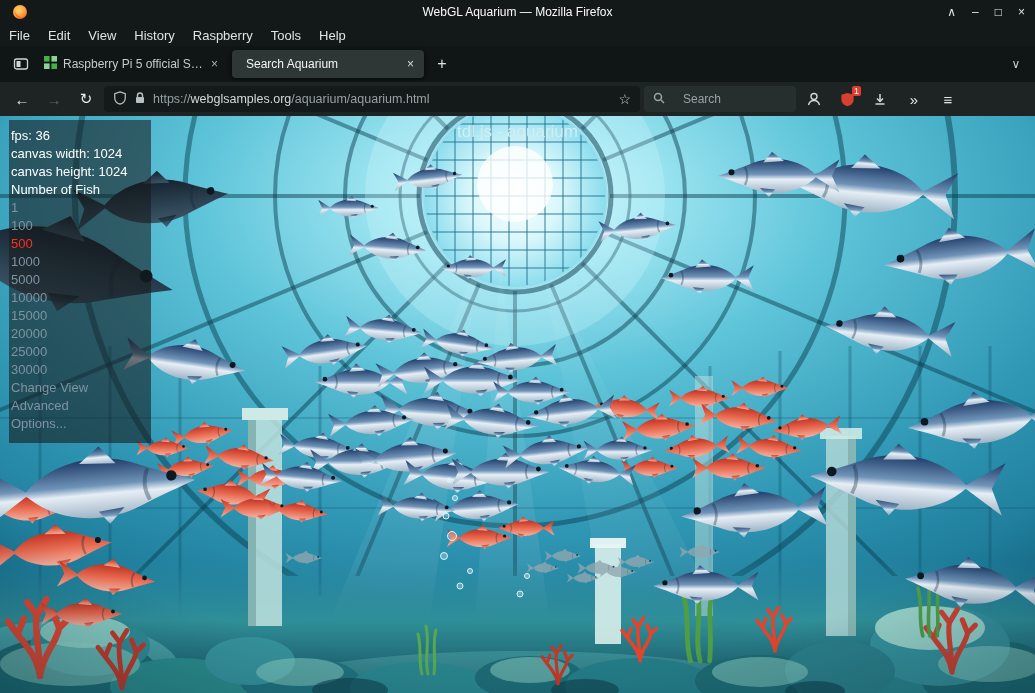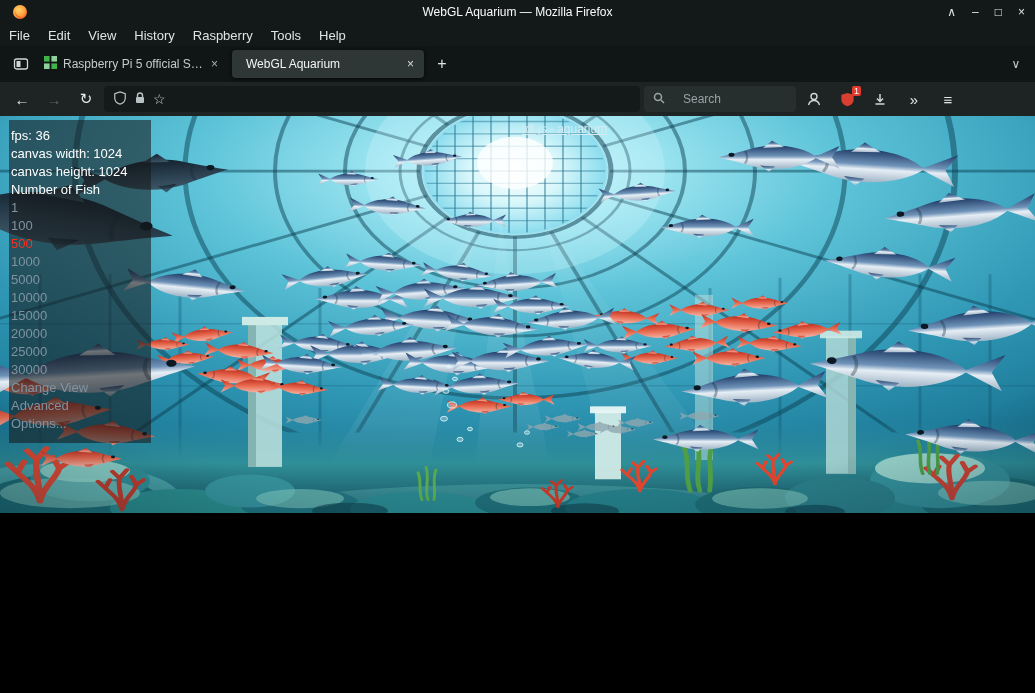--- a/index.html
+++ b/index.html
@@ -1,17 +1,17 @@
 <!DOCTYPE html>
 <html><head>
 <meta charset="utf-8">
 <style>
   * { box-sizing: border-box; margin: 0; padding: 0; }
   html,body { width:1035px; height:693px; background:#000; font-family:"Liberation Sans", sans-serif; }
-  .window { width:1035px; height:513px; display:flex; flex-direction:column; background:#121717; overflow:hidden; }
+  .window { width:1035px; height:693px; display:flex; flex-direction:column; background:#121717; overflow:hidden; }
 
   
   .titlebar { height:24px; background:#131818; position:relative; display:flex; align-items:center; color:#fbfbfe; font-size:12px; flex:0 0 auto; }
   .fx-logo { position:absolute; left:12px; top:4px; width:16px; height:16px; }
   .title { flex:1; text-align:center; }
   .win-controls { position:absolute; right:10px; top:0; height:24px; display:flex; align-items:center; gap:16px; color:#dfe3e3; font-size:12px; }
   .win-controls span { cursor:default; }
 
   
   .menubar { height:22px; background:#131818; display:flex; align-items:center; padding-left:0; color:#dfe3e3; font-size:13px; flex:0 0 auto; }
@@ -37,21 +37,21 @@
   .urltext .domain { color:#d3d9d9; }
   .urlstar { color:#c9d0d0; font-size:14px; }
   .searchbox { width:152px; height:26px; background:#272e2e; border-radius:4px; display:flex; align-items:center; gap:18px; padding:0 9px; color:#97a3a3; font-size:12px; }
   .nav-right { display:flex; align-items:center; gap:6px; }
   .ext-wrap { position:relative; width:26px; height:26px; display:flex; align-items:center; justify-content:center; }
   .ext-badge { position:absolute; top:0px; right:-1px; background:#e03b2f; color:#fff; font-size:9px; line-height:10px; padding:0 2px; border-radius:2px; }
 
   
   .content { position:relative; height:577px; flex:1; overflow:hidden; background:#2d93ad; }
   .scene { position:absolute; inset:0; width:100%; height:100%; display:block; }
-  .page-link { position:absolute; top:6px; left:50%; transform:translateX(-50%); color:#d4ecf2; font-size:12px; text-decoration:underline; cursor:pointer;margin-left:47px; }
+  .page-link { position:absolute; top:6px; left:50%; transform:translateX(-50%); color:#d4ecf2; font-size:17px; cursor:pointer; }
 
   .hud { position:absolute; top:4px; left:9px; width:142px; background:rgba(22,26,28,.58); padding:7px 2px 10px; color:#ffffff; font-size:13px; line-height:18px; }
   .hud .muted { color:#ffffff; }
   .hud ul { list-style:none; }
   .hud li { color:#7f93a2; cursor:pointer; }
   .hud li.selected { color:#ff2d1e; }
   .hud .menuitem { color:#7f93a2; cursor:pointer; }
 </style>
 </head>
 <body>
@@ -104,21 +104,21 @@
             <rect width="6" height="6" fill="#3fb549"></rect>
             <rect x="8" width="6" height="6" fill="#8fd19a"></rect>
             <rect y="8" width="6" height="6" fill="#8fd19a"></rect>
             <rect x="8" y="8" width="6" height="6" fill="#3fb549"></rect>
           </svg>
       </span>
       <span class="label">Raspberry Pi 5 official Supp</span>
       <span class="close">×</span>
     </div>
     <div class="tab active">
-      <span class="label">WebGL Aquarium</span>
+      <span class="label">Search Aquarium</span>
       <span class="close">×</span>
     </div>
     <div class="newtab">+</div>
     <div class="tab-spacer"></div>
     <div class="alltabs">∨</div>
   </div>
 
   <div class="navbar">
     <div class="navbtn">←</div>
     <div class="navbtn disabled">→</div>
@@ -129,20 +129,21 @@
         <svg width="14" height="14" viewBox="0 0 16 16">
             <path d="M8 1 L14 3 V8 C14 11.5 11.5 14 8 15 C4.5 14 2 11.5 2 8 V3 Z" fill="none" stroke="#b9c2c2" stroke-width="1.4"></path>
           </svg>
       </span>
       <span>
         <svg width="12" height="13" viewBox="0 0 12 13">
             <rect x="2" y="6" width="8" height="6" rx="1" fill="#b9c2c2"></rect>
             <path d="M3.5 6 V4.5 a2.5 2.5 0 0 1 5 0 V6" fill="none" stroke="#b9c2c2" stroke-width="1.4"></path>
           </svg>
       </span>
+      <span class="urltext"><span>https://</span><span class="domain">webglsamples.org</span><span>/aquarium/aquarium.html</span></span>
       <span class="urlstar">☆</span>
     </div>
 
     <div class="searchbox">
       <span>
         <svg width="12" height="12" viewBox="0 0 12 12">
             <circle cx="5" cy="5" r="3.5" fill="none" stroke="#9aa5a5" stroke-width="1.5"></circle>
             <line x1="8" y1="8" x2="11" y2="11" stroke="#9aa5a5" stroke-width="1.5"></line>
           </svg>
       </span>

